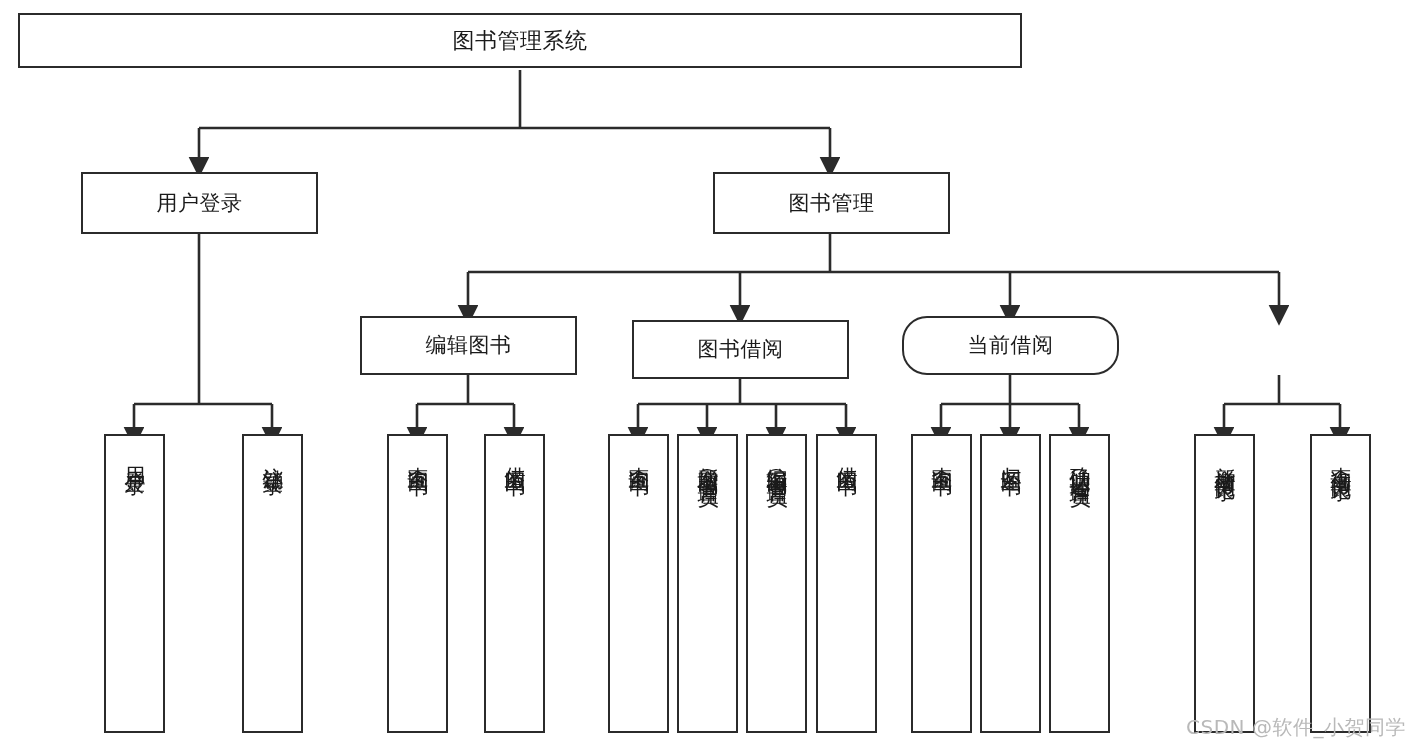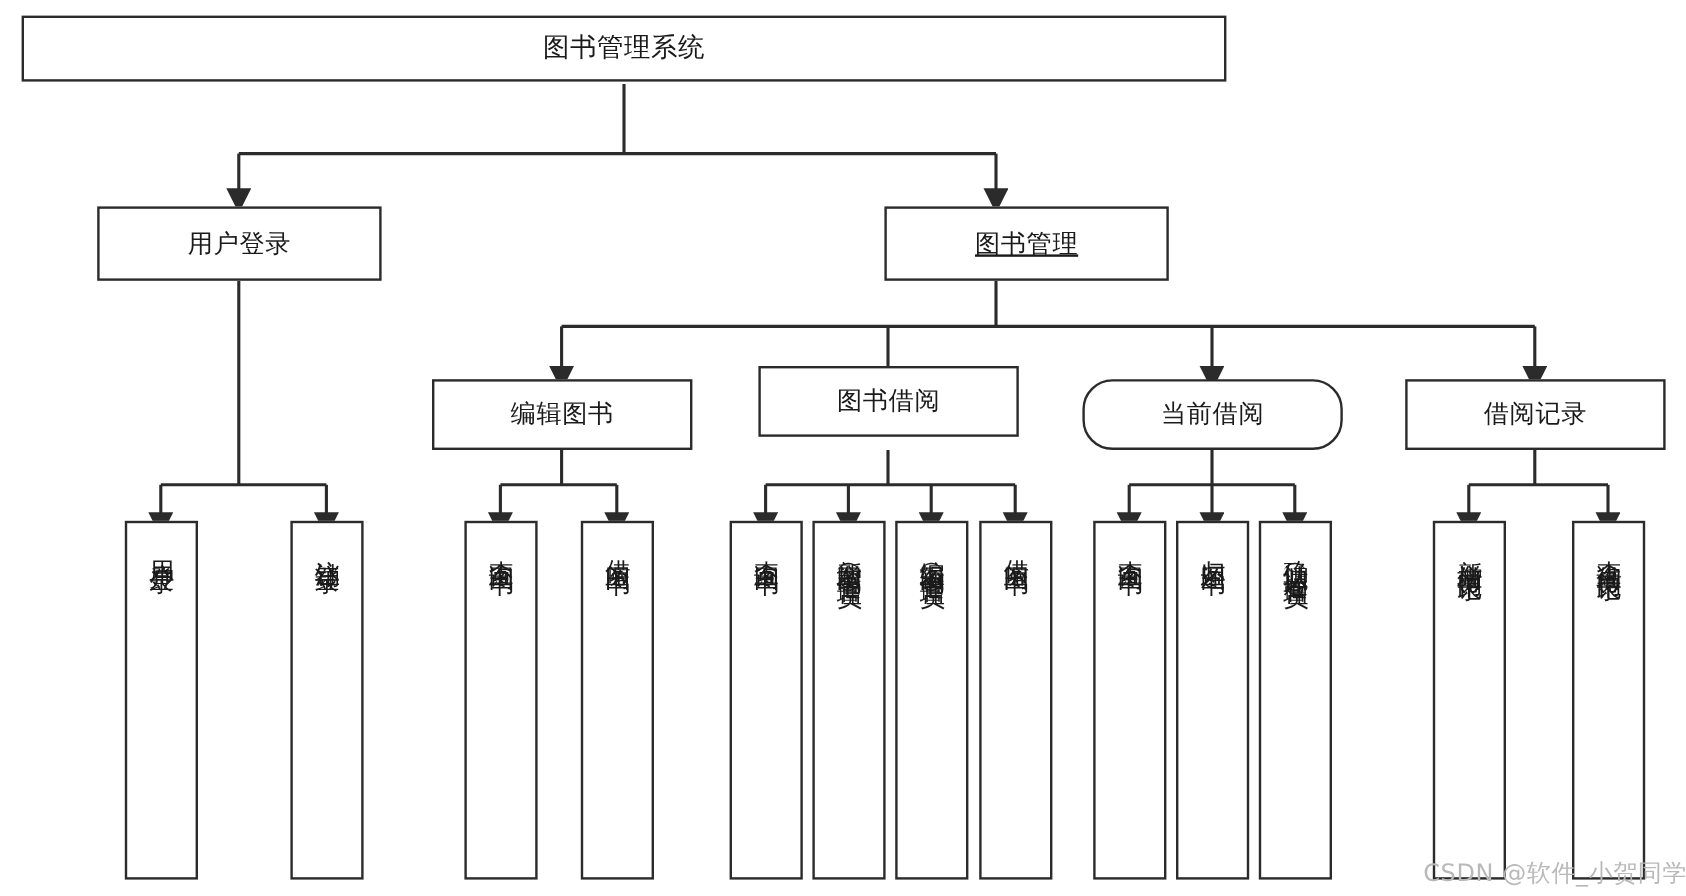--- a/index.html
+++ b/index.html
@@ -120,35 +120,32 @@
     </g>
   </svg>
 
   <div class="node horizontal root" style="left:18px; top:13px; width:1004px; height:55px;">
     <span class="node-label">图书管理系统</span>
   </div>
 
   <div class="node horizontal" style="left:81px; top:172px; width:237px; height:62px;">
     <span class="node-label">用户登录</span>
   </div>
-  <div class="node horizontal" style="left:737px; top:172px; width:237px; height:62px;text-decoration:underline;">
+  <div class="node horizontal" style="left:713px; top:172px; width:237px; height:62px;">
     <span class="node-label">图书管理</span>
   </div>
 
   <div class="node horizontal" style="left:360px; top:316px; width:217px; height:59px;">
     <span class="node-label">编辑图书</span>
   </div>
-  <div class="node horizontal" style="left:632px; top:305px; width:217px; height:59px;">
+  <div class="node horizontal" style="left:632px; top:320px; width:217px; height:59px;">
     <span class="node-label">图书借阅</span>
   </div>
   <div class="node horizontal" style="left:902px; top:316px; width:217px; height:59px;border-radius:25px;">
     <span class="node-label">当前借阅</span>
-  </div>
-  <div class="node horizontal" style="left:1171px; top:316px; width:217px; height:59px;">
-    <span class="node-label">借阅记录</span>
   </div>
 
   <div class="node vertical" style="left:104px; top:434px; width:61px; height:299px;">
     <span class="node-label">用户登录</span>
   </div>
   <div class="node vertical" style="left:242px; top:434px; width:61px; height:299px;">
     <span class="node-label">注销登录</span>
   </div>
 
   <div class="node vertical" style="left:387px; top:434px; width:61px; height:299px;">

